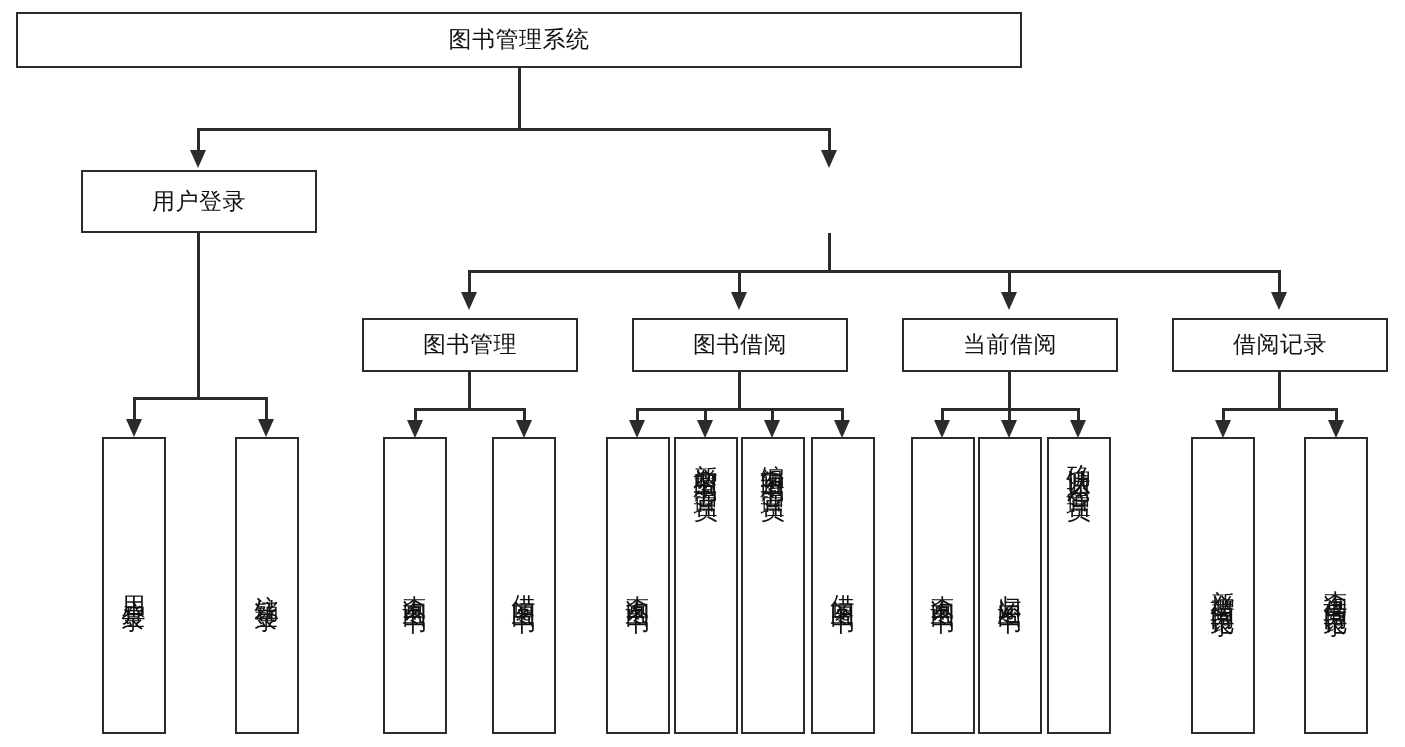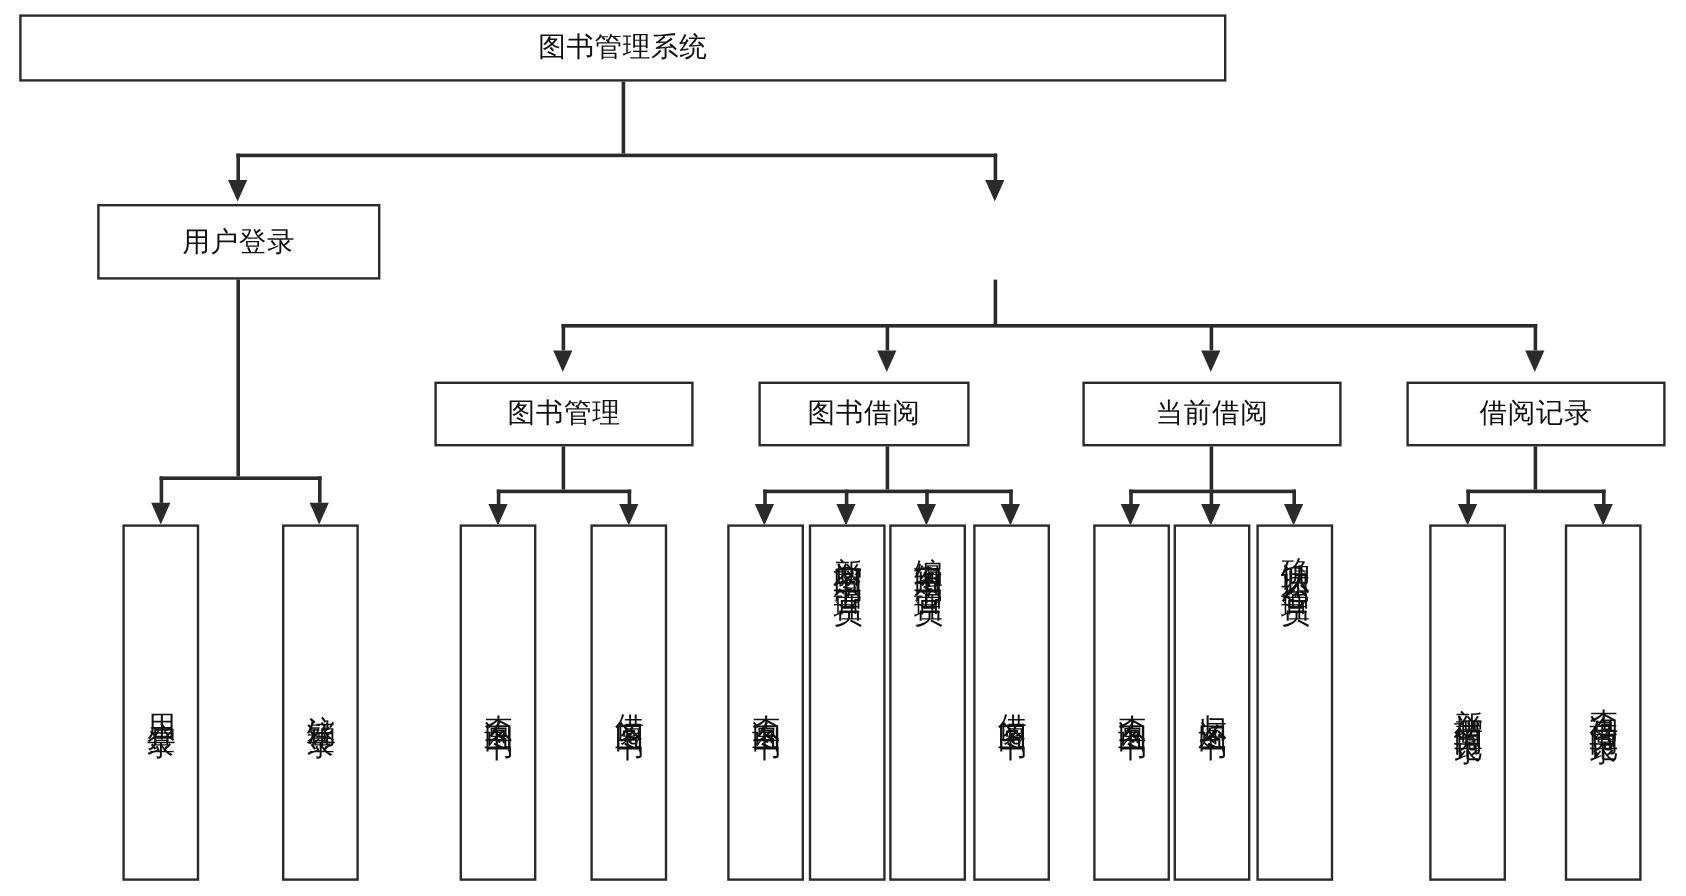--- a/index.html
+++ b/index.html
@@ -120,21 +120,21 @@
   <div class="conn vline" style="left:1008px;top:270px;width:3px;height:22px;"></div>
   <div class="conn vline" style="left:1278px;top:270px;width:3px;height:22px;"></div>
   <div class="arrow" style="left:461px;top:292px;"></div>
   <div class="arrow" style="left:731px;top:292px;"></div>
   <div class="arrow" style="left:1001px;top:292px;"></div>
   <div class="arrow" style="left:1271px;top:292px;"></div>
 
   <div class="node h" style="left:362px;top:318px;width:216px;height:54px;">
     <span class="label">图书管理</span>
   </div>
-  <div class="node h" style="left:632px;top:318px;width:176px;height:54px;">
+  <div class="node h" style="left:632px;top:318px;width:216px;height:54px;">
     <span class="label">图书借阅</span>
   </div>
   <div class="node h" style="left:1172px;top:318px;width:216px;height:54px;">
     <span class="label">借阅记录</span>
   </div>
   <div class="node h" style="left:902px;top:318px;width:216px;height:54px;">
     <span class="label">当前借阅</span>
   </div>
 
   <div class="conn vline" style="left:468px;top:372px;width:3px;height:36px;"></div>

